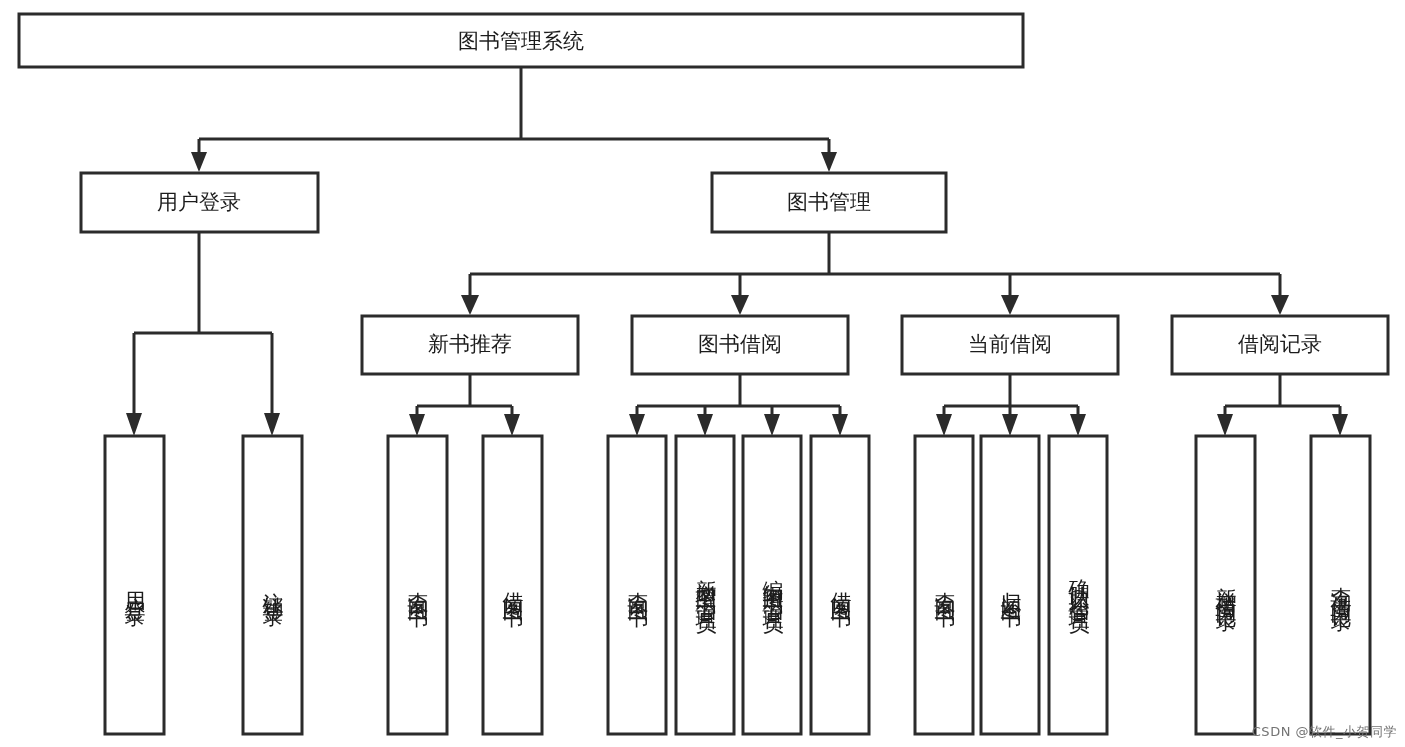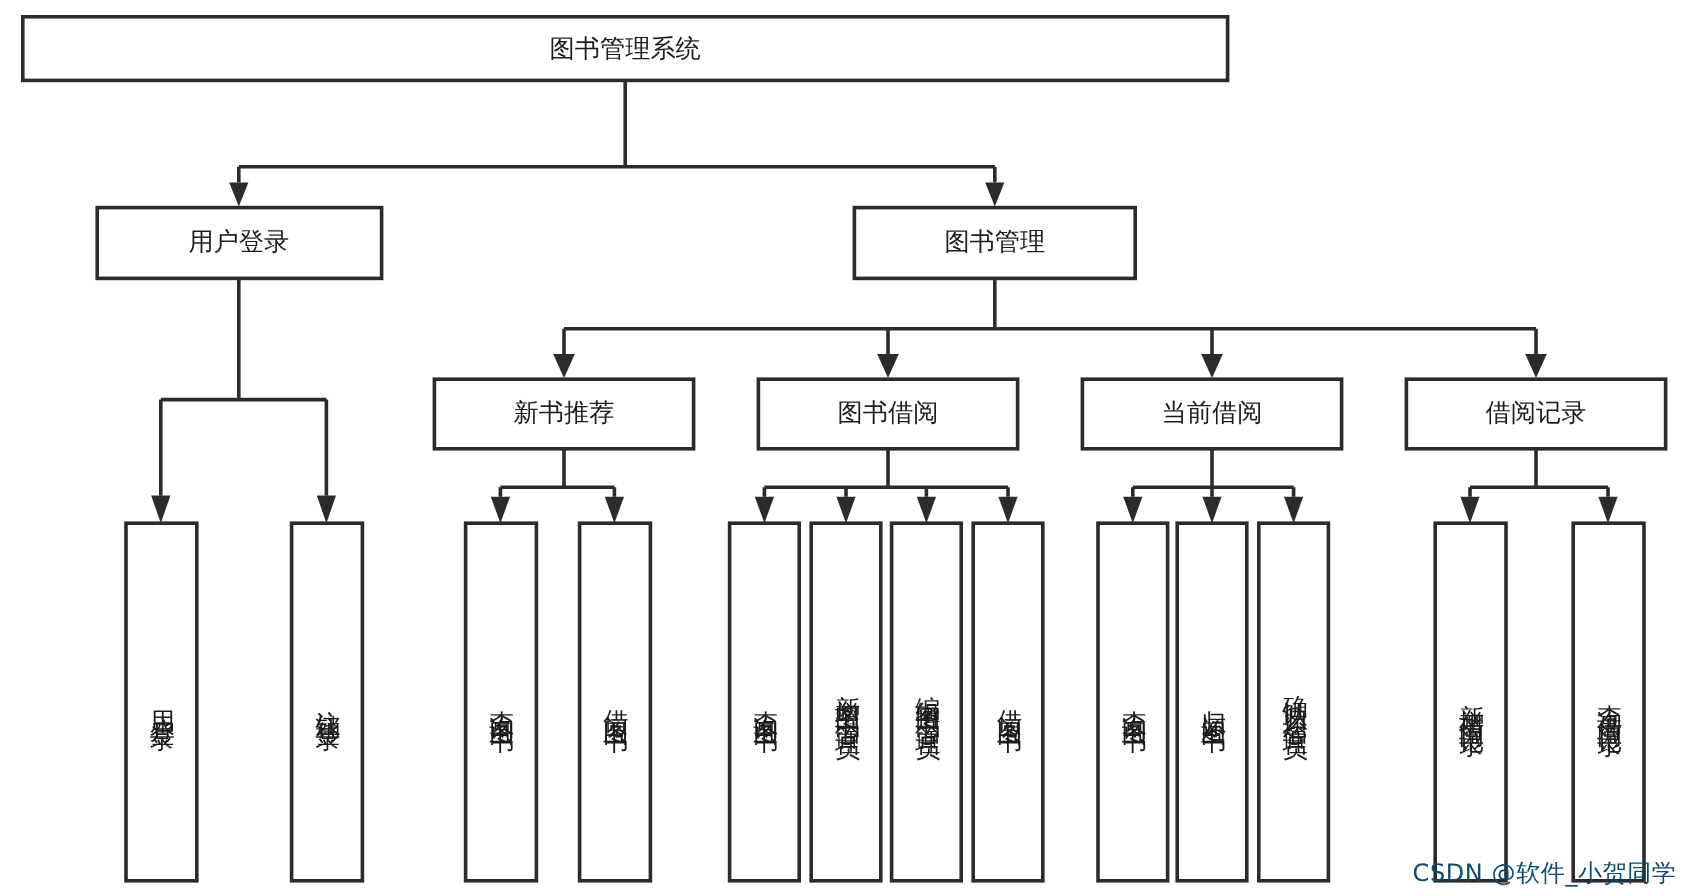--- a/index.html
+++ b/index.html
@@ -61,22 +61,22 @@
     text-orientation: upright;
     letter-spacing: 5px;
     dominant-baseline: middle;
     text-anchor: middle;
   }
   .watermark-text {
     position: absolute;
     right: 8px;
     bottom: 6px;
     font-family: "DejaVu Sans", "Liberation Sans", sans-serif;
-    font-size: 20px;
-    color: #0c4a6e;
+    font-size: 13px;
+    color: #737373;
     white-space: nowrap;
     letter-spacing: 0.5px;
     user-select: none;
   }
 </style>
 </head>
 <body>
 
 <div id="diagram-root">
 

